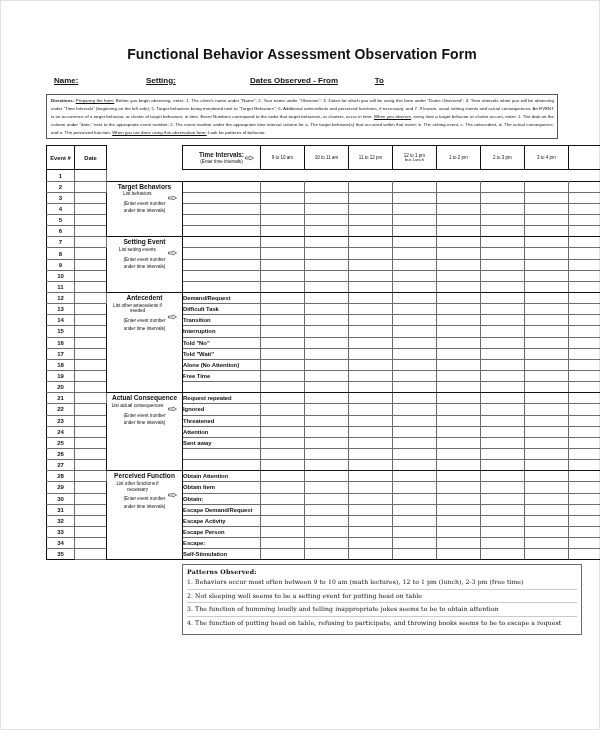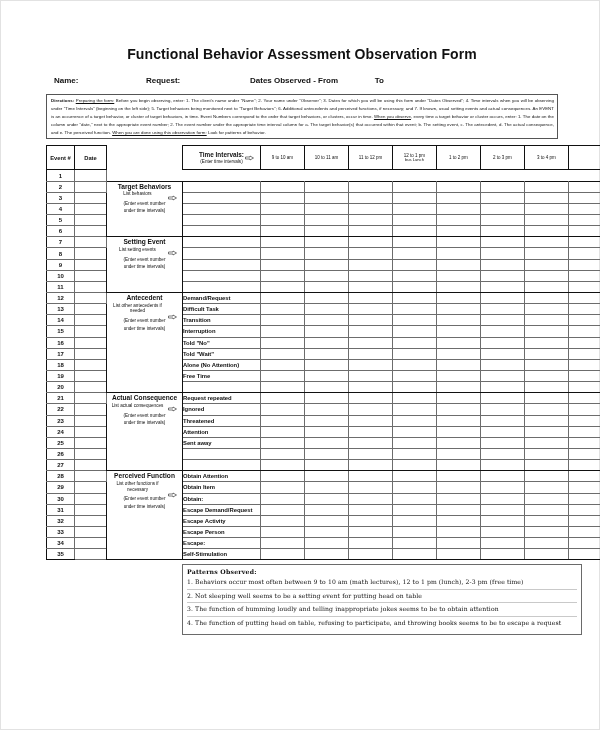--- a/index.html
+++ b/index.html
@@ -17,21 +17,21 @@
 
   
   .form-title{
     text-align:center;font-size:14px;font-weight:bold;
     margin-top:45px;letter-spacing:.1px;
   }
   .idrow{
     display:flex;font-size:8px;font-weight:bold;margin-top:14px;
     padding-left:8px;
   }
-  .idrow .f{white-space:nowrap;}
+  .idrow .f{white-space:nowrap;text-decoration:underline;}
   .f-name{width:92px;}
   .f-obs{width:104px;}
   .f-dates{width:94px;}
   .f-to{width:40px;text-align:right;}
 
   
   .directions{
     margin-top:9px;border:1px solid #555;padding:2px 3px 2px 4px;
     font-size:4.35px;line-height:1.82;text-align:justify;
     letter-spacing:.05px;
@@ -112,21 +112,21 @@
 </head>
 <body>
 
 <div class="page">
   <div class="inner">
 
     <div class="form-title">Functional Behavior Assessment Observation Form</div>
 
     <div class="idrow">
       <span class="f f-name">Name:</span>
-      <span class="f f-obs">Request:</span>
+      <span class="f f-obs">Setting:</span>
       <span class="f f-dates">Dates Observed - From</span>
       <span class="f f-to">To</span>
     </div>
 
     <div class="directions">
       <b>Directions:</b>
       <u>Preparing the form:</u>
       <span>Before you begin observing, enter: 1. The client's name under "Name"; 2. Your name under "Observer"; 3. Dates for which you will be using this form under "Dates Observed"; 4. Time intervals when you will be observing under "Time Intervals" (beginning on the left side); 5. Target behaviors being monitored next to "Target Behaviors"; 6. Additional antecedents and perceived functions, if necessary; and 7. If known, usual setting events and actual consequences.  An EVENT is an occurrence of a target behavior, or cluster of target behaviors, in time.  Event Numbers correspond to the order that target behaviors, or clusters, occur in time.</span>
       <u>When you observe</u><span>, every time a target behavior or cluster occurs, enter: 1. The date on the column under "date," next to the appropriate event number; 2. The event number under the appropriate time interval column for a. The target behavior(s) that occurred within that event; b. The setting event, c. The antecedent, d. The actual consequence, and e. The perceived function.</span>
       <u>When you are done using this observation form:</u><span> Look for patterns of behavior.</span>

